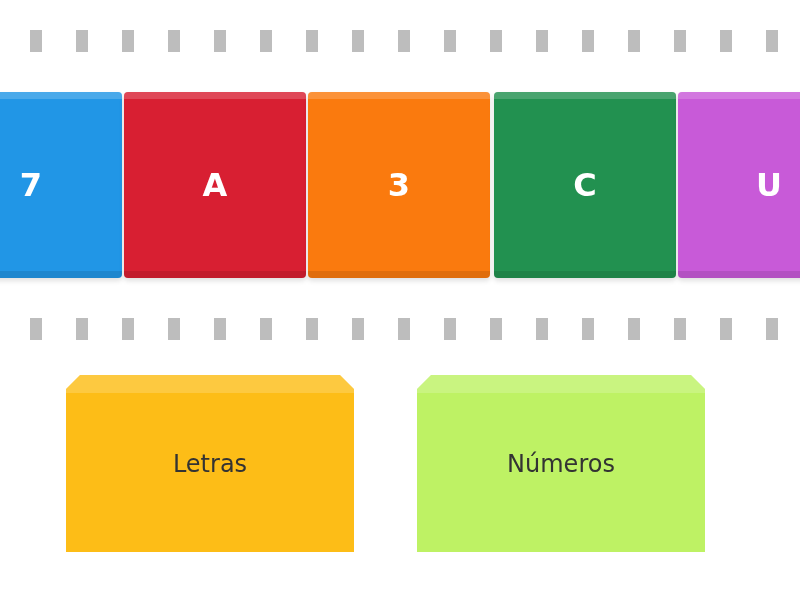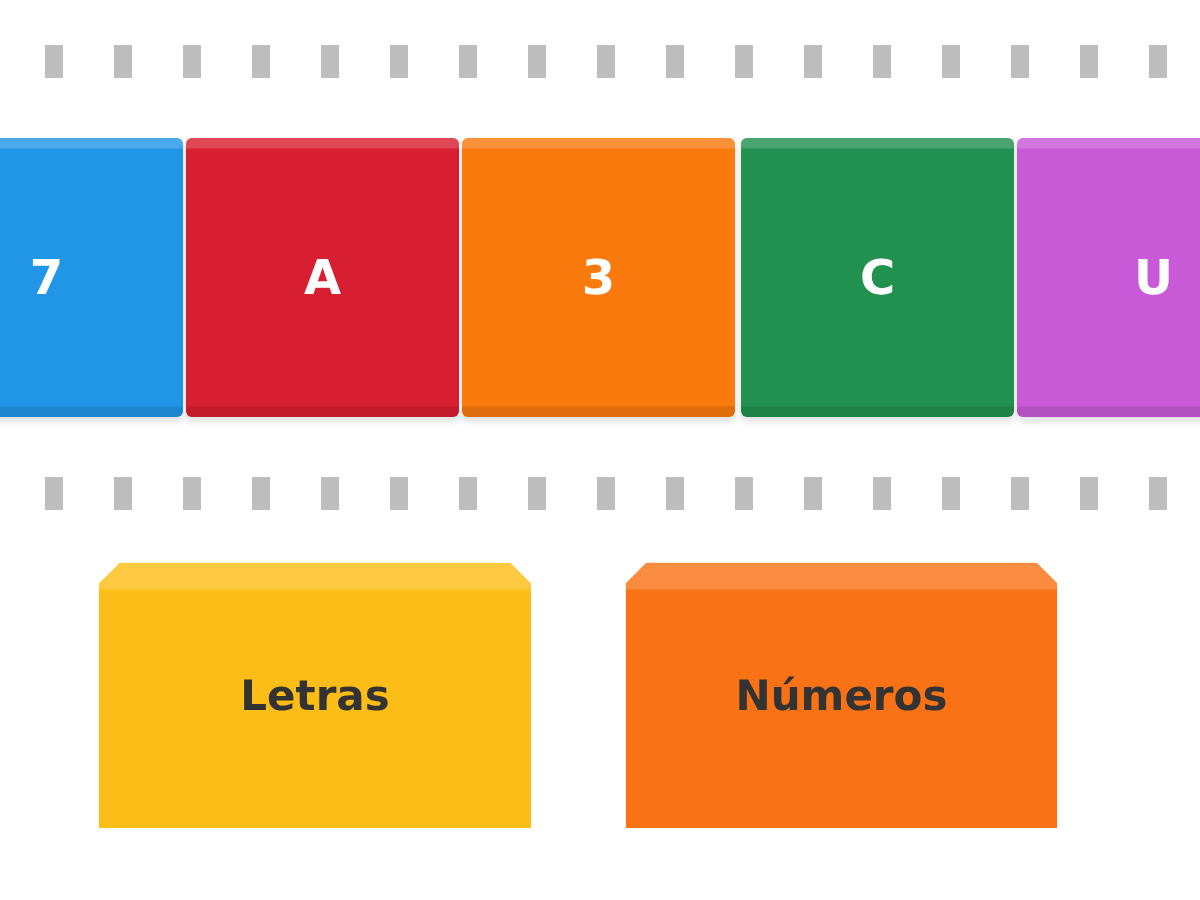--- a/index.html
+++ b/index.html
@@ -7,21 +7,21 @@
   .strip{position:absolute;left:0;width:800px;height:22px;}
   .dash{position:absolute;top:0;width:12px;height:22px;background:#bdbdbd;}
   .tiles{position:absolute;top:92px;left:0;width:800px;height:188px;}
   .tile{position:absolute;top:0;width:182px;height:186px;border-radius:4px;box-shadow:0 3px 5px rgba(0,0,0,0.12);display:flex;align-items:center;justify-content:center;cursor:pointer;box-sizing:border-box;}
   .tile .lbl{color:#fff;font-size:32px;font-weight:bold;}
   .tile::before{content:"";position:absolute;left:0;right:0;top:0;height:7px;border-radius:4px 4px 0 0;background:rgba(255,255,255,0.18);}
   .tile::after{content:"";position:absolute;left:0;right:0;bottom:0;height:7px;border-radius:0 0 4px 4px;background:rgba(0,0,0,0.10);}
   .target{position:absolute;top:375px;width:288px;height:177px;display:flex;align-items:center;justify-content:center;cursor:pointer;
     clip-path:polygon(14px 0,274px 0,288px 14px,288px 177px,0 177px,0 14px);}
   .target::before{content:"";position:absolute;left:0;right:0;top:0;height:18px;background:rgba(255,255,255,0.18);}
-  .target .tl{color:#333;font-size:28px;font-weight:bold;position:relative;}
+  .target .tl{color:#333;font-size:24px;font-weight:normal;position:relative;}
 </style>
 </head>
 <body>
 
 <div class="strip" style="top:30px">
     <div class="dash" style="left: 30px; background: rgb(189, 189, 189);"></div>
     <div class="dash" style="left: 76px; background: rgb(189, 189, 189);"></div>
     <div class="dash" style="left: 122px; background: rgb(189, 189, 189);"></div>
     <div class="dash" style="left: 168px; background: rgb(189, 189, 189);"></div>
     <div class="dash" style="left: 214px; background: rgb(189, 189, 189);"></div>
@@ -72,15 +72,15 @@
       <span class="lbl">C</span>
     </div>
   <div class="tile" style="left: 678px; background: rgb(200, 90, 216);">
       <span class="lbl">U</span>
     </div>
 </div>
 
 <div class="target" style="left: 66px; background: rgb(253, 189, 23);">
     <span class="tl">Letras</span>
   </div>
-<div class="target" style="left: 417px; background: #f97316;">
+<div class="target" style="left: 417px; background: #bef264;">
     <span class="tl">Números</span>
   </div>
 
 </body></html>

